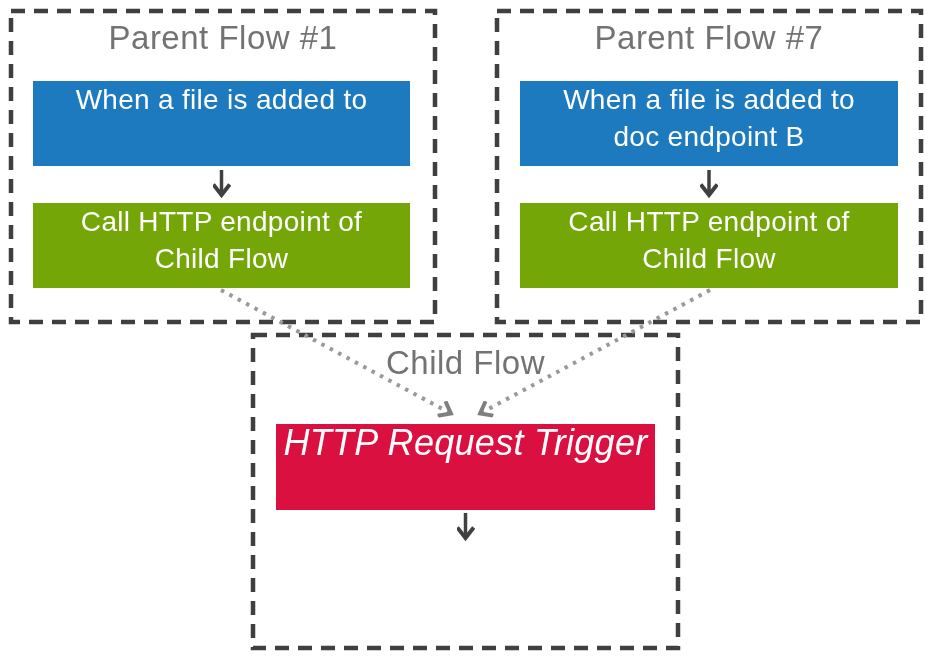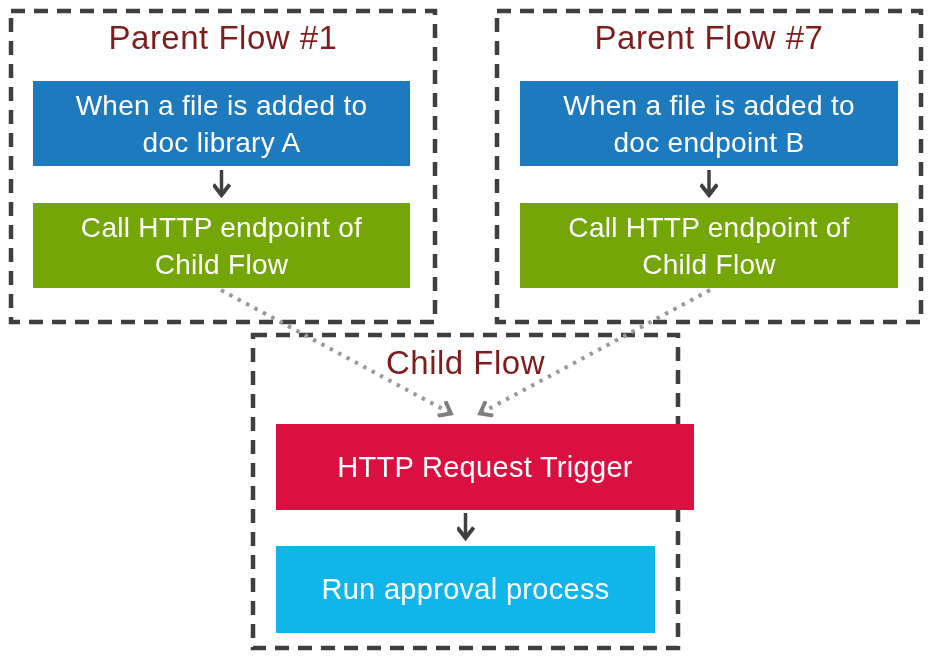--- a/index.html
+++ b/index.html
@@ -20,47 +20,46 @@
     left: 0;
     top: 0;
     width: 932px;
     height: 658px;
   }
   .flow-title {
     position: absolute;
     text-align: center;
     font-size: 33px;
     font-weight: 400;
-    color: #7f1d1d;
+    color: #737373;
     letter-spacing: 0.5px;
     white-space: nowrap;
   }
   #title-parent1 { left: 9px;   top: 19px;  width: 428px; }
   #title-parent2 { left: 495px; top: 19px;  width: 428px; }
   #title-child   { left: 251px; top: 344px; width: 429px; }
 
   .node {
     position: absolute;
     display: flex;
-    align-items: center;
     justify-content: center;
     text-align: center;
     color: #ffffff;
     font-size: 28px;
     font-weight: 400;
     line-height: 37px;
     letter-spacing: 0.3px;
   }
   .node .label { width: 100%; }
 
   #node-trigger-1 { left: 33px;  top: 81px;  width: 377px; height: 85px; background: #1e7abf; }
   #node-action-1  { left: 33px;  top: 203px; width: 377px; height: 85px; background: #74a608; }
   #node-trigger-2 { left: 520px; top: 81px;  width: 378px; height: 85px; background: #1e7abf; }
   #node-action-2  { left: 520px; top: 203px; width: 378px; height: 85px; background: #74a608; }
-  #node-trigger-c { left: 276px; top: 424px; width: 418px; height: 86px; background: #da1041; font-size: 29px; }
+  #node-trigger-c { left: 276px; top: 424px; width: 379px; height: 86px; background: #da1041; font-size: 36px; font-style: italic; }
   #node-action-c  { left: 276px; top: 546px; width: 379px; height: 87px; background: #10b5ea; font-size: 29px; }
 </style>
 </head>
 <body>
 
 <div class="canvas">
 
   <svg class="layer" width="932" height="658" viewBox="0 0 932 658" xmlns="http://www.w3.org/2000/svg">
     <defs>
       <marker id="headDark" markerUnits="userSpaceOnUse" markerWidth="18" markerHeight="18" viewBox="0 0 18 18" refX="11" refY="9" orient="auto">
@@ -83,21 +82,20 @@
     <line x1="710" y1="290" x2="481" y2="413" stroke="#999999" stroke-width="4" stroke-dasharray="3.5 6" marker-end="url(#headGray)"></line>
   </svg>
 
   <div class="flow-title" id="title-parent1">Parent Flow #1</div>
   <div class="flow-title" id="title-parent2">Parent Flow #7</div>
   <div class="flow-title" id="title-child">Child Flow</div>
 
   <div class="node" id="node-trigger-1">
     <div class="label">
       <div>When a file is added to</div>
-      <div>doc library A</div>
     </div>
   </div>
   <div class="node" id="node-action-1">
     <div class="label">
       <div>Call HTTP endpoint of</div>
       <div>Child Flow</div>
     </div>
   </div>
 
   <div class="node" id="node-trigger-2">
@@ -109,17 +107,14 @@
   <div class="node" id="node-action-2">
     <div class="label">
       <div>Call HTTP endpoint of</div>
       <div>Child Flow</div>
     </div>
   </div>
 
   <div class="node" id="node-trigger-c">
     <div class="label">HTTP Request Trigger</div>
   </div>
-  <div class="node" id="node-action-c">
-    <div class="label">Run approval process</div>
-  </div>
 
 </div>
 
 </body></html>

